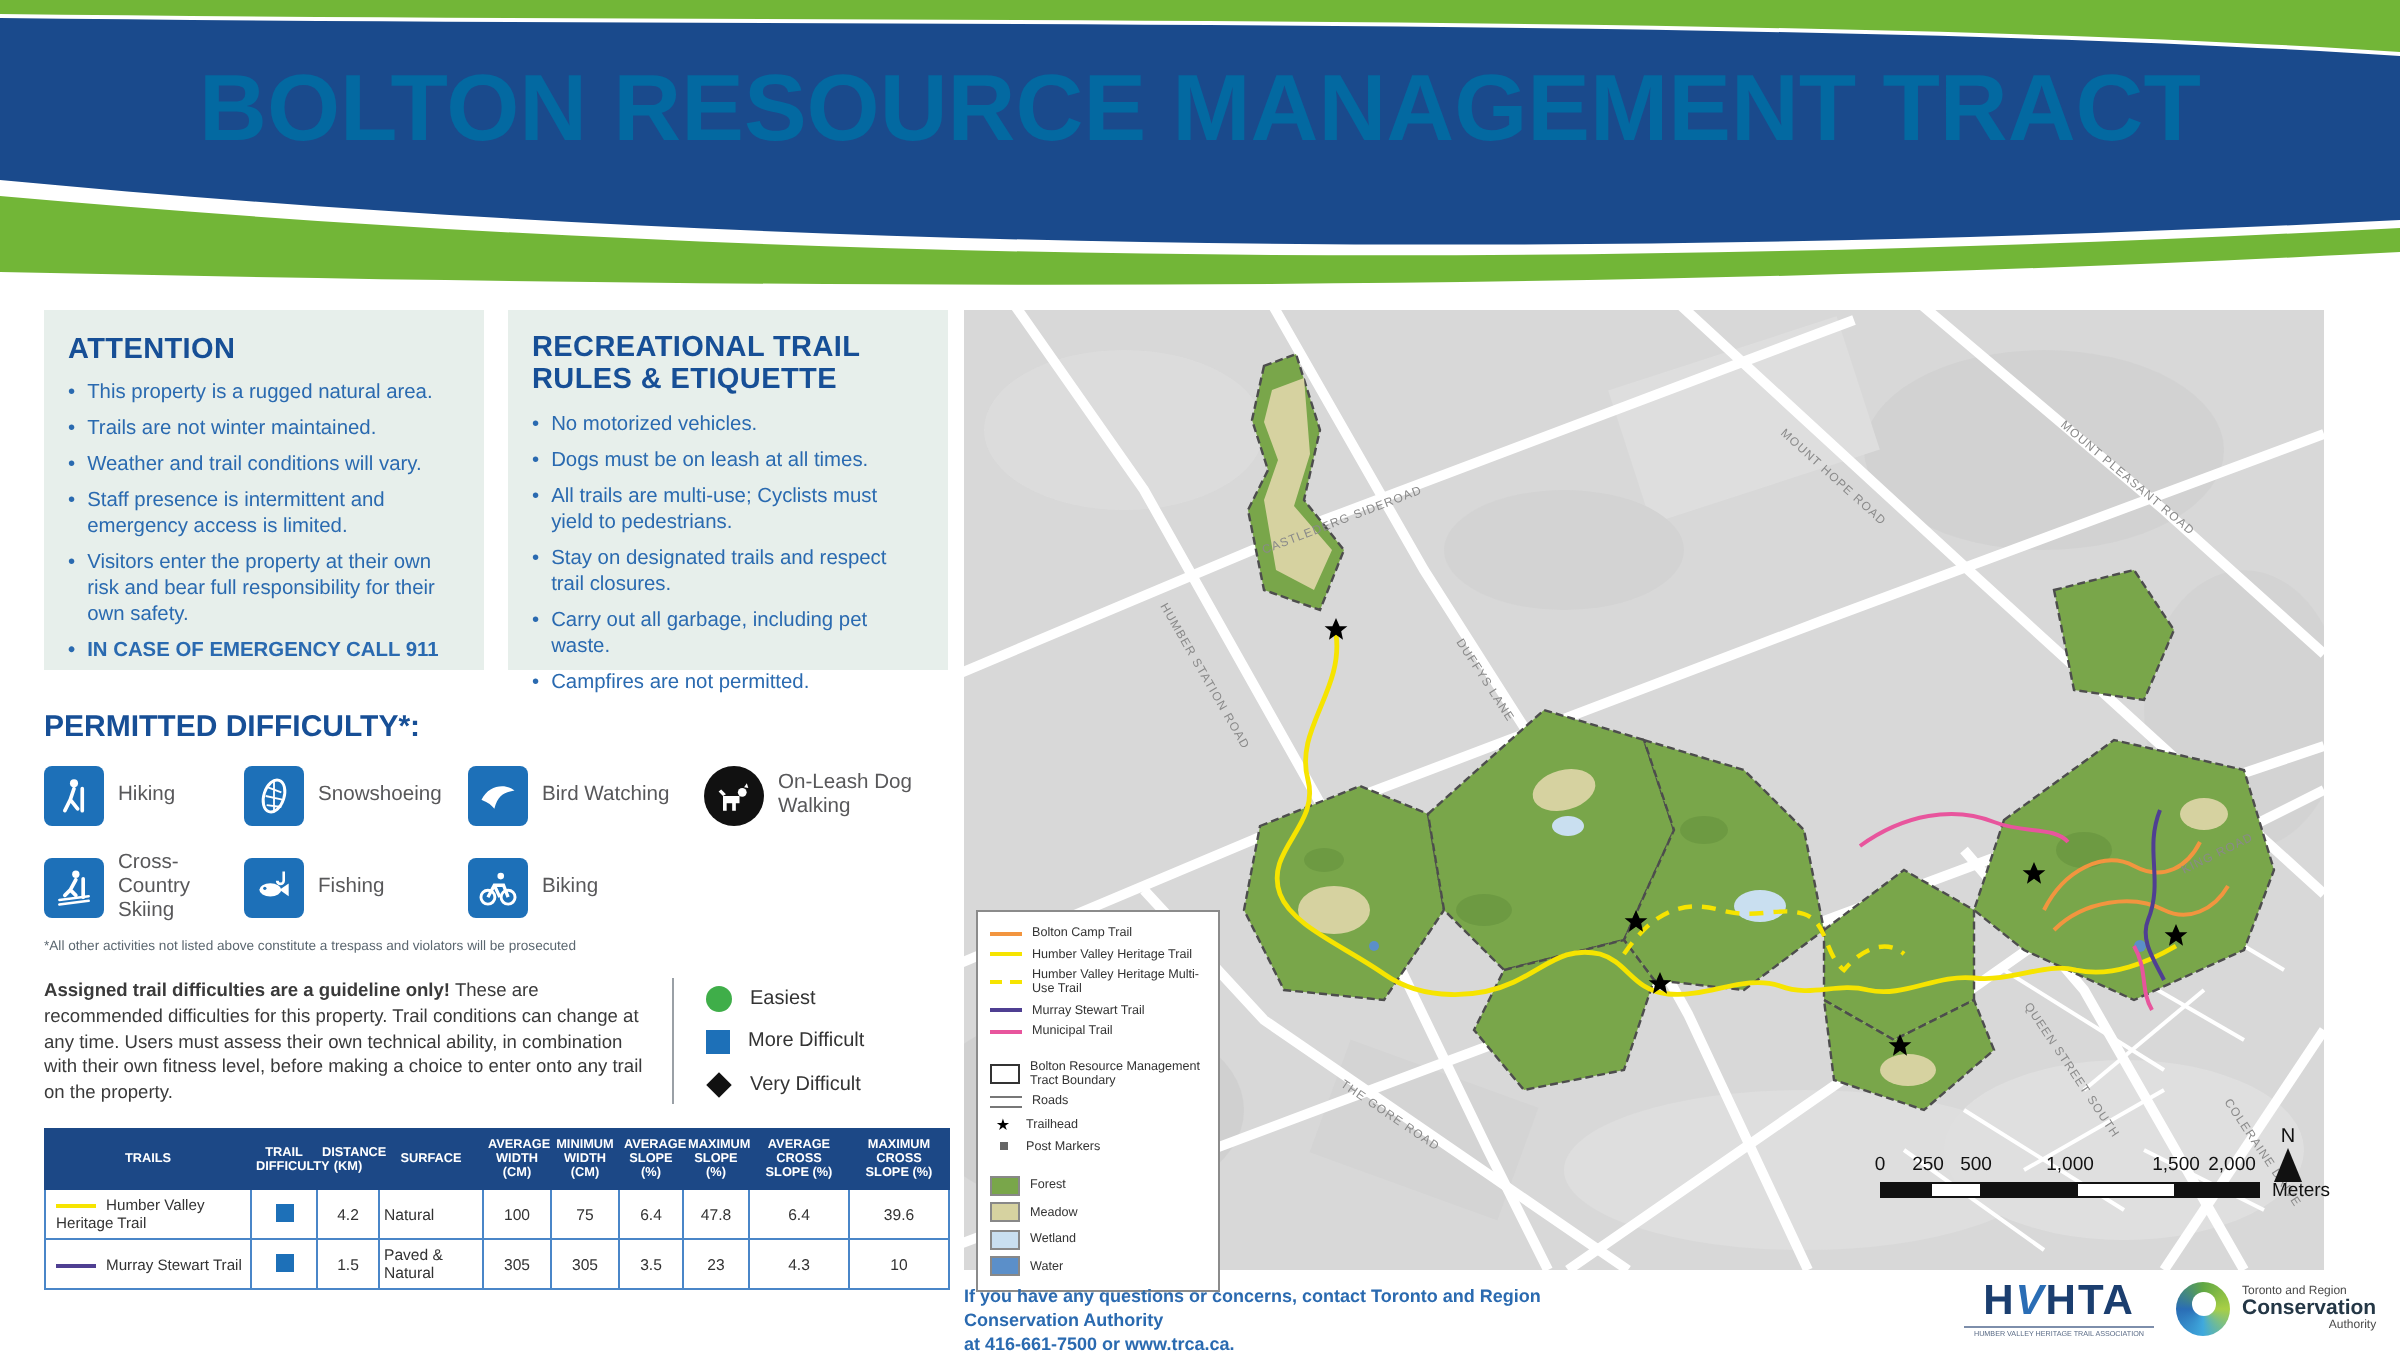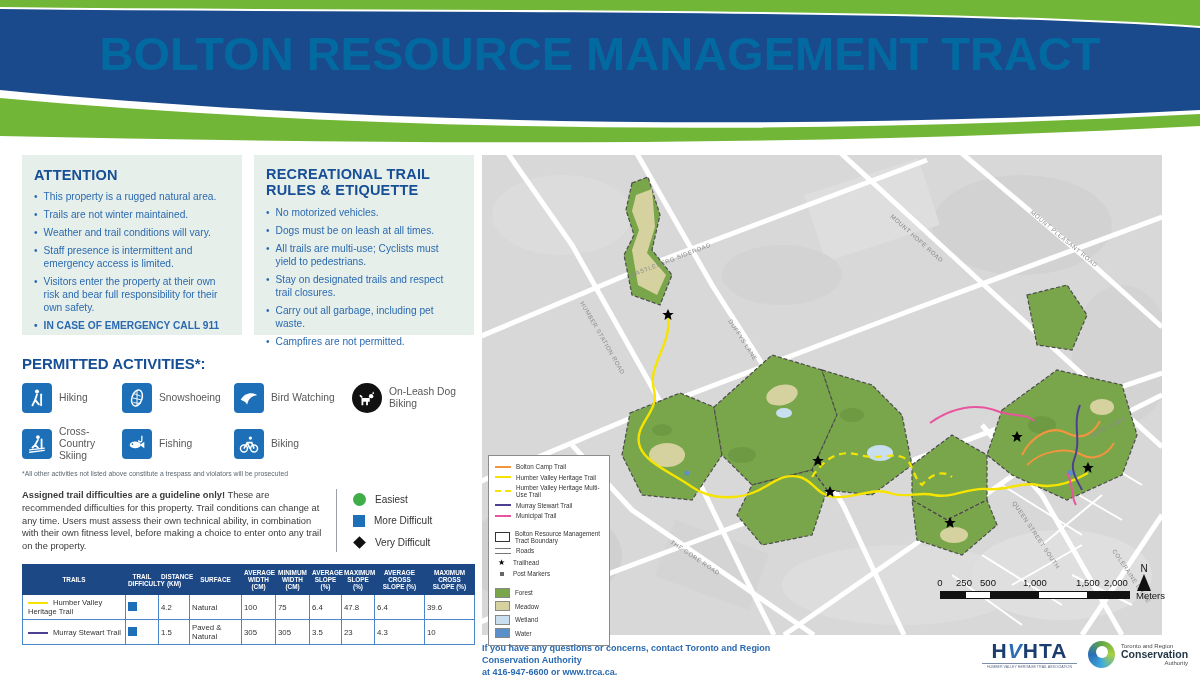--- a/index.html
+++ b/index.html
@@ -36,21 +36,21 @@
   .diff-legend{margin-left:14px;padding-left:16px;border-left:1px solid #9aa0a6;
                display:flex;flex-direction:column;justify-content:center;gap:9px;}
   .dl-item{display:flex;align-items:center;gap:9px;font-size:10px;color:#333;white-space:nowrap;}
   .shape-circle{width:13px;height:13px;border-radius:50%;background:var(--easiest_green);}
   .shape-square{width:12px;height:12px;background:var(--activity_blue);}
   .shape-diamond{width:9px;height:9px;background:#111;transform:rotate(45deg);margin:2px;}
   
   .trailtable{margin-top:12px;border-collapse:collapse;width:452px;table-layout:fixed;}
   .trailtable th{background:var(--table_header_bg);color:#fff;font-size:6.4px;font-weight:bold;
                  padding:4px 2px;text-transform:uppercase;border:1px solid var(--table_header_bg);}
-  .trailtable td{border:1px solid #4a86c8;font-size:7.8px;color:#333;text-align:left;padding:3px 2px;background:#fff;}
+  .trailtable td{border:1px solid #4a86c8;font-size:7.8px;color:#333;text-align:center;padding:3px 2px;background:#fff;}
   .trailtable td.tname{text-align:left;padding-left:5px;font-size:7.6px;}
   .sw{display:inline-block;width:20px;vertical-align:middle;margin-right:5px;}
   .sw-yellow{border-top:2.5px solid var(--trail_yellow);}
   .sw-yellow-dash{border-top:2.5px dashed var(--trail_yellow);}
   .sw-purple{border-top:2.5px solid var(--trail_purple);}
   .cell-square{display:inline-block;width:9px;height:9px;background:var(--activity_blue);}
   
   .map{position:absolute;left:482px;top:155px;width:680px;height:480px;background:var(--map_bg);}
   .maplegend{position:absolute;left:6px;top:300px;width:122px;background:#fff;border:1px solid #8b8b8b;
              padding:7px 6px;box-sizing:border-box;font-size:6.3px;color:#333;}
@@ -156,21 +156,21 @@
             <span>Carry out all garbage, including pet waste.</span>
           </div>
         <div class="bullet">
             <span class="dot">•</span>
             <span>Campfires are not permitted.</span>
           </div>
       </div>
     </div>
 
     <div class="activities">
-      <h2>PERMITTED ACTIVITIES*:</h2>
+      <h2>PERMITTED DIFFICULTY*:</h2>
       <div class="actgrid">
         <div class="act">
           <span class="act-icon">
             <svg width="22" height="22" viewBox="0 0 24 24">
                 <g stroke="#fff" stroke-width="2" fill="none" stroke-linecap="round">
                   <circle cx="12" cy="5" r="2.2" fill="#fff" stroke="none"></circle>
                   <path d="M12,8 L10,14 L7,20 M10,14 L14,19"></path>
                   <path d="M16.5,8 V20"></path>
                 </g>
               </svg>
@@ -200,21 +200,21 @@
           <span class="act-icon dark">
             <svg width="22" height="22" viewBox="0 0 24 24">
                 <g fill="#fff">
                   <path d="M6,12 h9 v4 h-2 v4 h-2 v-4 h-3 v4 H6 Z"></path>
                   <circle cx="16.5" cy="10" r="2.4"></circle>
                   <path d="M6,12 L3.6,9.6 L5,8.4 L7.6,11 Z"></path>
                   <path d="M17.5,7.2 L19,5 L19.8,7.6 Z"></path>
                 </g>
               </svg>
           </span>
-            <span class="act-label">On-Leash Dog Biking</span>
+            <span class="act-label">On-Leash Dog Walking</span>
         </div>
         <div class="act">
           <span class="act-icon">
             <svg width="22" height="22" viewBox="0 0 24 24">
                 <g stroke="#fff" stroke-width="2" fill="none" stroke-linecap="round">
                   <circle cx="13" cy="4.5" r="2" fill="#fff" stroke="none"></circle>
                   <path d="M13,7.5 L10,13 L13,16 M10,13 L7,16"></path>
                   <path d="M17,7 V17"></path>
                   <path d="M4,18.5 L20,16.5 M4,21 L20,19" stroke-width="1.4"></path>
                 </g>
@@ -506,21 +506,21 @@
       <div class="meters">Meters</div>
     </div>
     <div class="north">
       <div class="n">N</div>
       <div class="tri"></div>
     </div>
   </div>
 
   <div class="contact">
     <div>If you have any questions or concerns, contact Toronto and Region Conservation Authority</div>
-    <div>at 416-947-6600 or www.trca.ca.</div>
+    <div>at 416-661-7500 or www.trca.ca.</div>
   </div>
 
   <div class="hvhta">
     <div class="word"><span>H</span><span class="v">V</span><span>HTA</span></div>
     <div class="tag">HUMBER VALLEY HERITAGE TRAIL ASSOCIATION</div>
   </div>
 
   <div class="trca">
     <div class="swirl"></div>
     <div>

